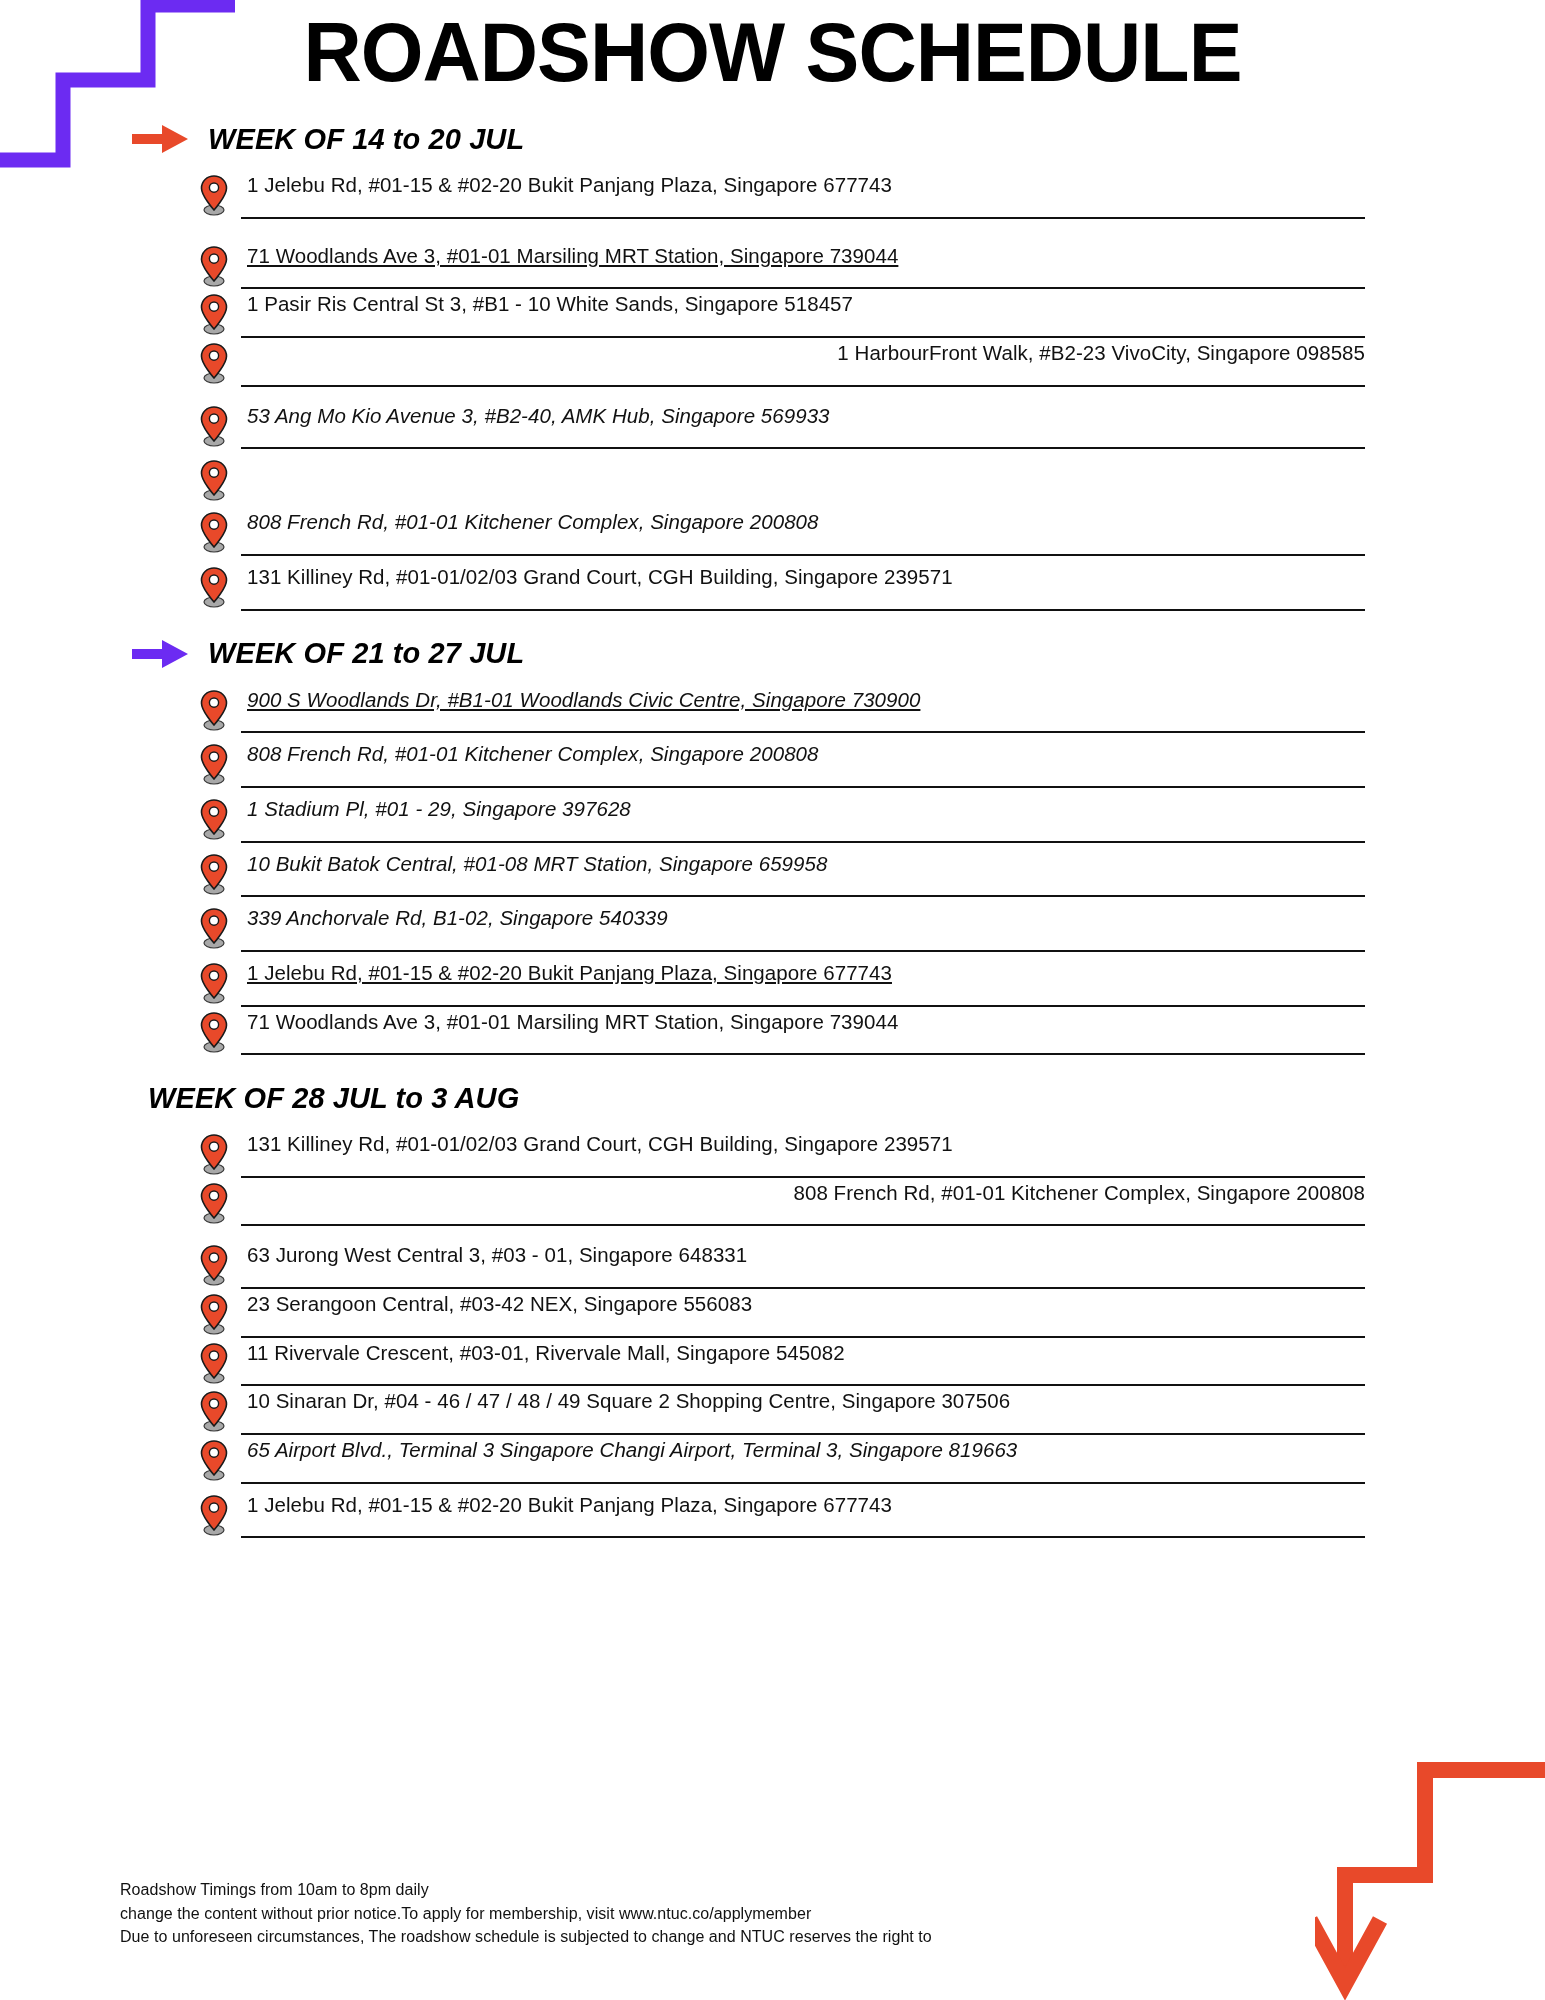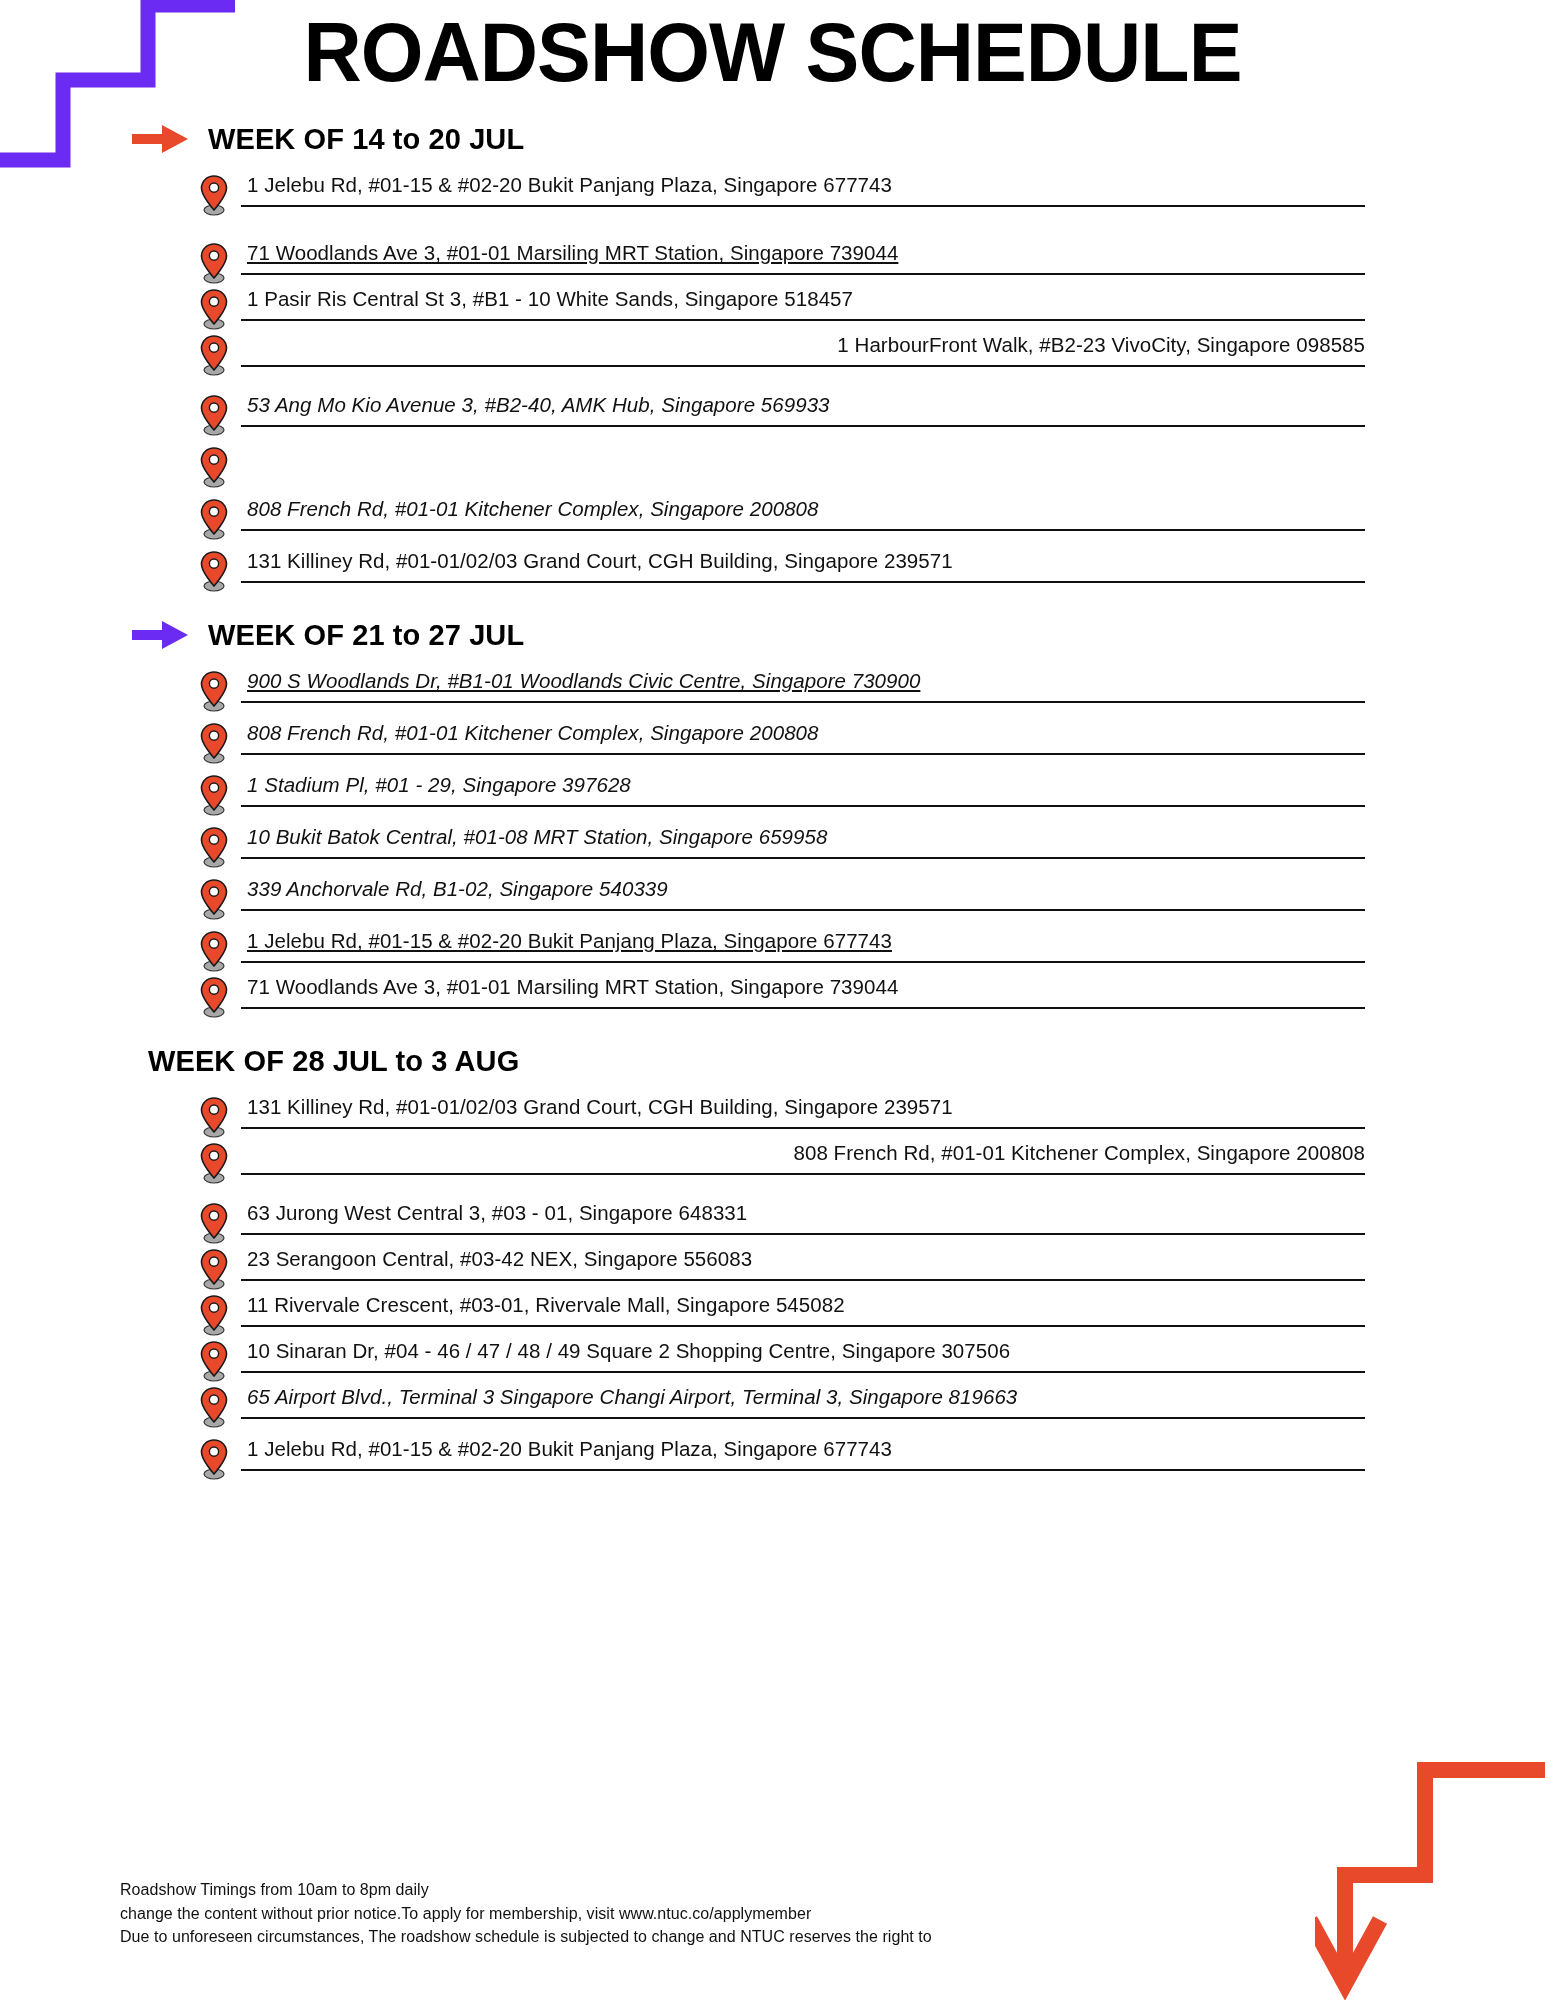--- a/index.html
+++ b/index.html
@@ -47,20 +47,21 @@
   
   .week-section { position: relative; }
 
   .week-header {
     display: flex;
     align-items: center;
     gap: 16px;
     padding-left: 132px;
     margin-top: 26px;
     margin-bottom: 16px;
+    font-style: italic;
   }
   .week-header .arrow-slot {
     width: 60px;
     height: 34px;
     flex: 0 0 60px;
     display: flex;
     align-items: center;
   }
   .week-header .arrow-slot.empty { width: 0; flex: 0 0 0; }
   .week-title {
@@ -84,21 +85,21 @@
     flex: 0 0 38px;
     width: 38px;
     height: 42px;
     margin-right: 8px;
     position: relative;
     top: 2px;
   }
   .addr-wrap {
     flex: 1 1 auto;
     border-bottom: 2.5px solid #111111;
-    padding-bottom: 6px;
+    padding-bottom: 18px;
     padding-left: 6px;
   }
   .addr-text {
     font-size: 20.5px;
     color: #111111;
     line-height: 1.3;
     letter-spacing: 0.05px;
     white-space: nowrap;
   }
   .addr-text.underlined { text-decoration: underline; text-underline-offset: 2px; }

